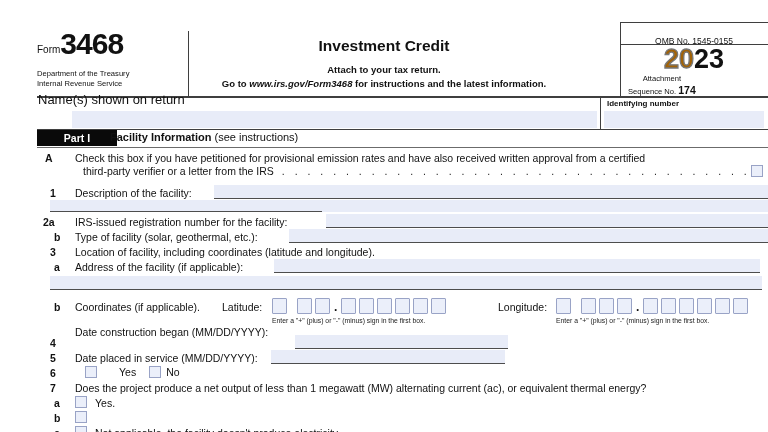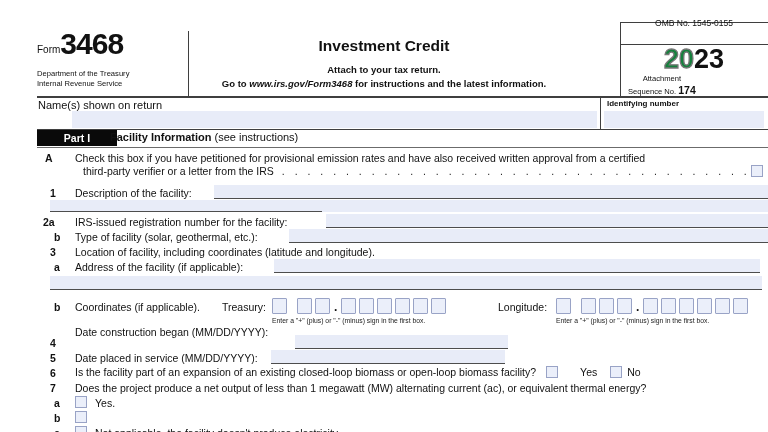--- a/index.html
+++ b/index.html
@@ -24,21 +24,21 @@
     box-sizing:border-box;flex:none;
   }
   .digit-box{
     width:15px;height:16px;background:#ebeffa;border:1px solid #99a3c6;
     box-sizing:border-box;flex:none;border-radius:1px;
   }
   .boxrow{position:absolute;display:flex;gap:3px;align-items:flex-end;}
   .dot{font-weight:bold;font-size:12px;line-height:14px;padding:0 1px;}
   .caption{position:absolute;font-size:6.8px;color:#222;white-space:nowrap;}
   .hdr-center{position:absolute;left:188px;width:392px;text-align:center;}
-  .year-outline{color:#15803d;margin-top:8px;-webkit-text-stroke:1.3px #777;}
+  .year-outline{color:#a16207;margin-top:8px;-webkit-text-stroke:1.3px #777;}
   .leader-row{display:flex;align-items:center;}
   .leaders{
     flex:1;overflow:hidden;white-space:nowrap;word-spacing:7px;
     font-size:10.5px;margin:0 5px 0 8px;color:#222;
   }
   .part-box{
     position:absolute;background:#0a0a0a;color:#fff;font-weight:bold;
     font-size:10.5px;text-align:center;line-height:16px;
   }
 </style>
@@ -58,32 +58,32 @@
 
   <div class="vrule" style="left:188px;top:31px;height:65px;"></div>
   <div class="vrule" style="left:620px;top:22px;height:74px;"></div>
   <div class="rule" style="left:620px;top:22px;width:148px;height:1px;"></div>
   <div class="rule" style="left:620px;top:44px;width:148px;height:1px;"></div>
 
   <div class="hdr-center b" style="top:37px;font-size:15.5px;">Investment Credit</div>
   <div class="hdr-center b" style="top:64px;font-size:9.5px;">Attach to your tax return.</div>
   <div class="hdr-center b" style="top:78px;font-size:9.5px;"><span>Go to </span><span class="it">www.irs.gov/Form3468</span><span> for instructions and the latest information.</span></div>
 
-  <div class="abs" style="left:620px;top:18px;width:148px;text-align:center;font-size:8.5px;">OMB No. 1545-0155</div>
+  <div class="abs" style="left:620px;top:36px;width:148px;text-align:center;font-size:8.5px;">OMB No. 1545-0155</div>
   <div class="abs" style="left:620px;top:46px;width:148px;text-align:center;font-size:27px;font-weight:bold;line-height:27px;">
     <span class="year-outline">20</span><span>23</span>
   </div>
   <div class="abs" style="left:628px;top:74px;font-size:7.6px;line-height:1.3;text-align:center;">
     <div>Attachment</div>
     <div><span>Sequence No. </span><span class="b" style="font-size:10.5px;">174</span></div>
   </div>
 
   <div class="rule" style="left:37px;top:96px;width:731px;height:1.5px;"></div>
 
-  <div class="abs" style="left:38px;top:99px;font-size:11px;">Name(s) shown on return</div>
+  <div class="abs" style="left:38px;top:92px;font-size:13px;">Name(s) shown on return</div>
   <div class="fill" style="left:72px;top:111px;width:525px;height:17px;"></div>
   <div class="vrule" style="left:600px;top:96px;height:33px;"></div>
   <div class="abs b" style="left:607px;top:99px;font-size:8px;">Identifying number</div>
   <div class="fill" style="left:604px;top:111px;width:160px;height:17px;"></div>
   <div class="rule" style="left:37px;top:129px;width:731px;height:1px;"></div>
 
   <div class="part-box" style="left:37px;top:130px;width:80px;height:16px;">Part I</div>
   <div class="abs" style="left:110px;top:131px;font-size:11px;"><span class="b">Facility Information</span><span> (see instructions)</span></div>
   <div class="rule" style="left:37px;top:147px;width:731px;height:1px;background:#6b6b6b;"></div>
 
@@ -113,21 +113,21 @@
   <div class="abs num" style="left:50px;top:246px;">3</div>
   <div class="abs body-txt" style="left:75px;top:246px;">Location of facility, including coordinates (latitude and longitude).</div>
 
   <div class="abs num" style="left:54px;top:261px;">a</div>
   <div class="abs body-txt" style="left:75px;top:261px;">Address of the facility (if applicable):</div>
   <div class="field" style="left:274px;top:259px;width:486px;height:13px;"></div>
   <div class="field" style="left:50px;top:276px;width:712px;height:13px;"></div>
 
   <div class="abs num" style="left:54px;top:301px;">b</div>
   <div class="abs body-txt" style="left:75px;top:301px;">Coordinates (if applicable).</div>
-  <div class="abs body-txt" style="left:222px;top:301px;">Treasury:</div>
+  <div class="abs body-txt" style="left:222px;top:301px;">Latitude:</div>
 
   <div class="boxrow" style="left:272px;top:298px;">
     <span class="digit-box"></span>
     <span style="width:4px;flex:none;"></span>
     <span class="digit-box"></span>
     <span class="digit-box"></span>
     <span class="dot">.</span>
     <span class="digit-box"></span>
     <span class="digit-box"></span>
     <span class="digit-box"></span>
@@ -157,21 +157,20 @@
   <div class="abs num" style="left:50px;top:337px;">4</div>
   <div class="abs body-txt" style="left:75px;top:326px;">Date construction began (MM/DD/YYYY):</div>
   <div class="field" style="left:295px;top:335px;width:213px;height:13px;"></div>
 
   <div class="abs num" style="left:50px;top:352px;">5</div>
   <div class="abs body-txt" style="left:75px;top:352px;">Date placed in service (MM/DD/YYYY):</div>
   <div class="field" style="left:271px;top:350px;width:234px;height:13px;"></div>
 
   <div class="abs num" style="left:50px;top:367px;">6</div>
   <div class="abs" style="left:75px;top:366px;display:flex;align-items:center;">
-    <span class="body-txt">Is the facility part of an expansion of an existing closed-loop biomass or open-loop biomass facility?</span>
     <span class="cbx" style="margin-left:10px;"></span>
     <span class="body-txt" style="margin-left:22px;">Yes</span>
     <span class="cbx" style="margin-left:13px;"></span>
     <span class="body-txt" style="margin-left:5px;">No</span>
   </div>
 
   <div class="abs num" style="left:50px;top:382px;">7</div>
   <div class="abs body-txt" style="left:75px;top:382px;">Does the project produce a net output of less than 1 megawatt (MW) alternating current (ac), or equivalent thermal energy?</div>
 
   <div class="abs num" style="left:54px;top:397px;">a</div>

